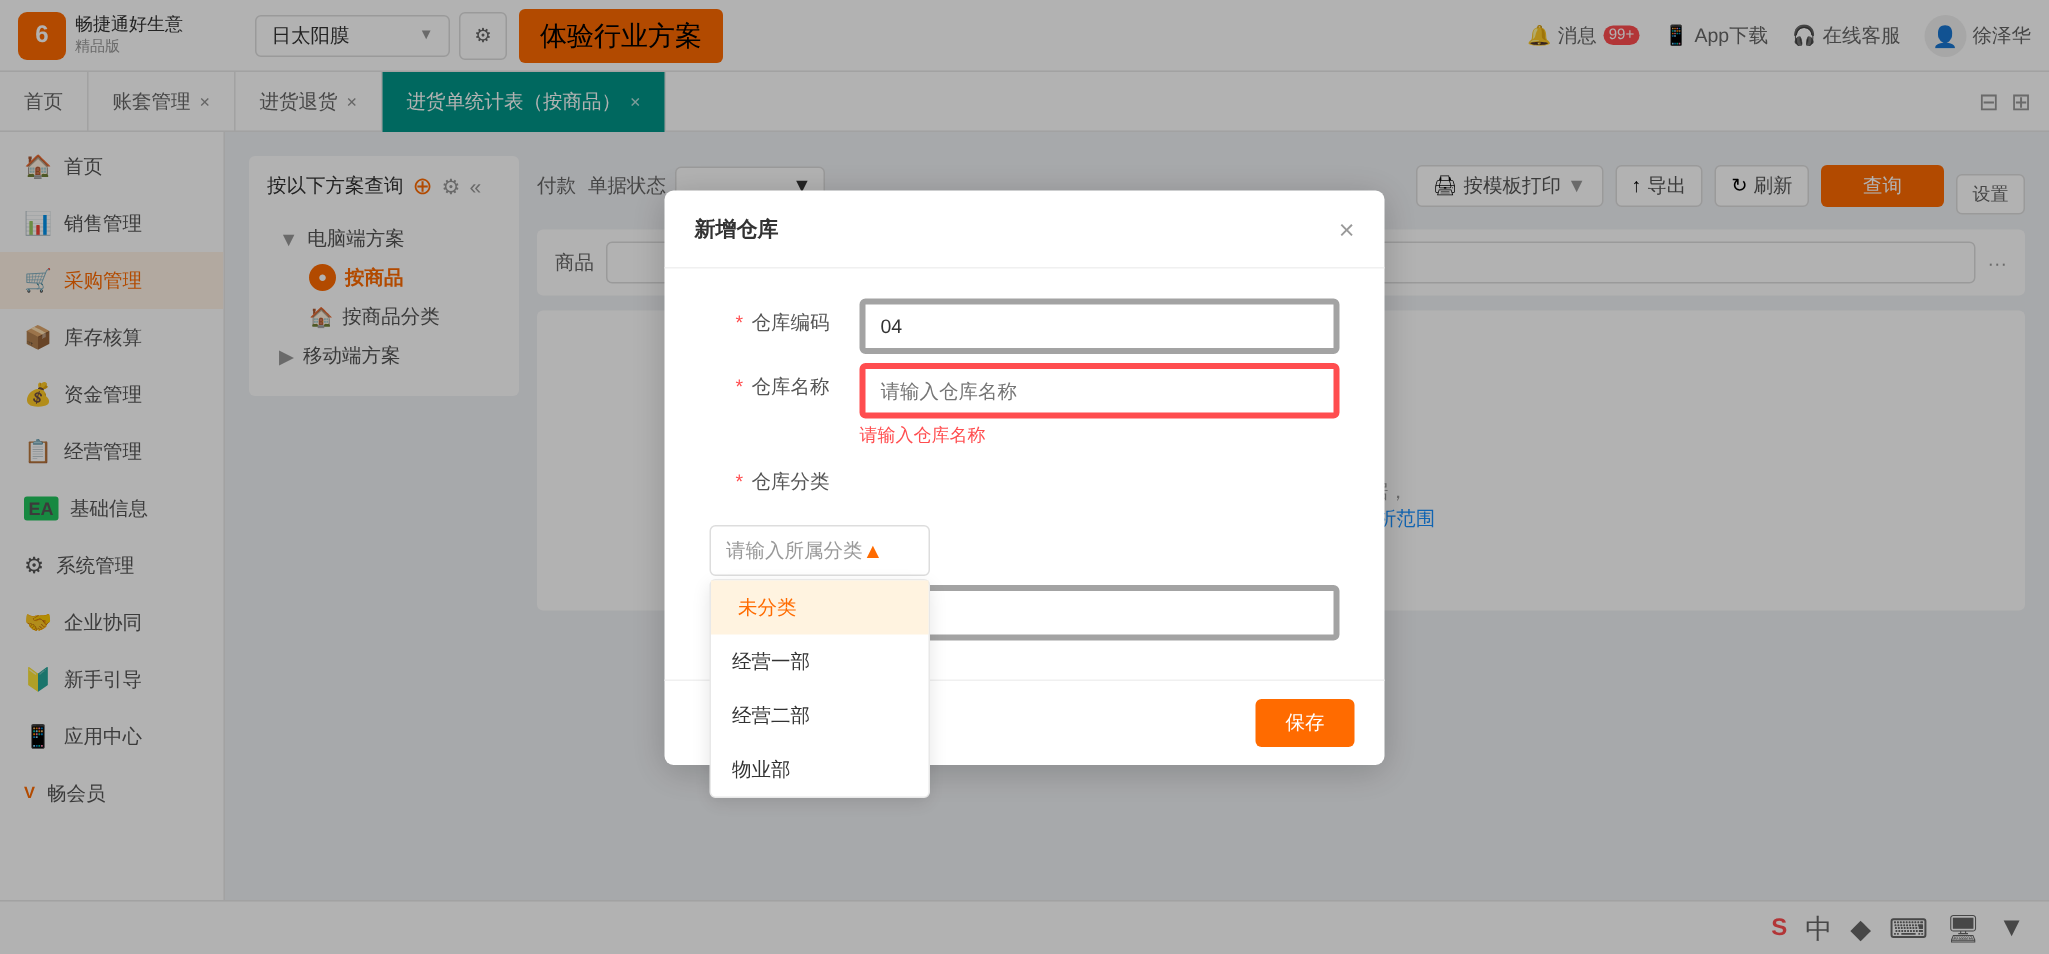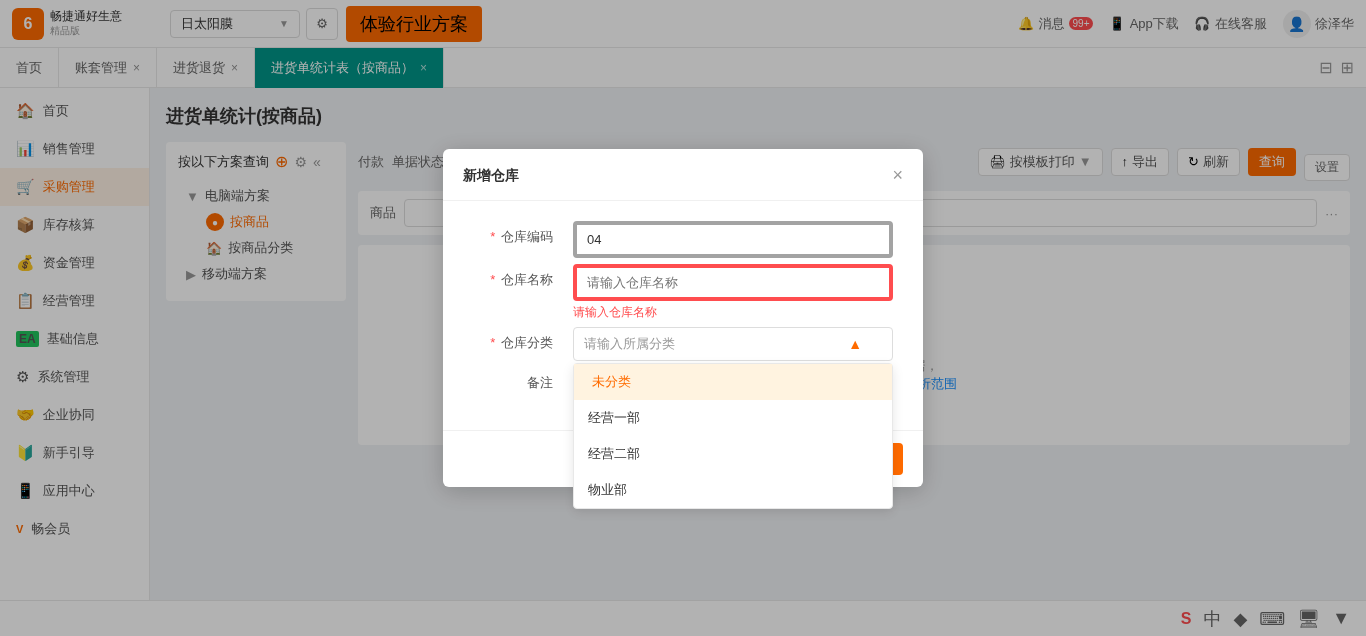--- a/index.html
+++ b/index.html
@@ -120,21 +120,21 @@
     }
     .scheme-tree { padding: 4px 0; }
     .scheme-item { display: flex; align-items: center; gap: 6px; padding: 4px 8px; cursor: pointer; color: #555; }
     .scheme-sub { padding-left: 20px; }
     .scheme-sub-item { display: flex; align-items: center; gap: 6px; padding: 4px 8px; cursor: pointer; color: #555; font-size: 13px; }
     .scheme-sub-item .circle-icon {
       width: 18px; height: 18px; border-radius: 50%; background: #ff6b00;
       display: flex; align-items: center; justify-content: center; color: #fff; font-size: 10px;
     }
     .tbl-btn { border: 1px solid #ddd; background: #fff; border-radius: 4px; padding: 4px 10px; cursor: pointer; color: #666; font-size: 12px; margin-top: 12px; }
-    .tbl-btn-orange { background: #ff6b00; color: #fff; border: none; border-radius: 4px; padding: 5px 11px; cursor: pointer; font-size: 13px; }
+    .tbl-btn-orange { background: #ff6b00; color: #fff; border: none; border-radius: 4px; padding: 5px 28px; cursor: pointer; font-size: 13px; }
     .field-group { display: flex; align-items: center; gap: 6px; }
     .field-label { color: #666; font-size: 13px; white-space: nowrap; }
     .field-select {
       border: 1px solid #ddd; border-radius: 4px; padding: 4px 8px;
       min-width: 120px; font-size: 13px; color: #333; background: #fff;
       display: flex; align-items: center; justify-content: space-between; cursor: pointer;
     }
 
     
     .overlay {
@@ -314,40 +314,39 @@
       <span class="si-icon">📱</span>
       <span>应用中心</span>
     </div>
     <div class="sidebar-item">
       <span class="si-icon" style="font-size:11px;font-weight:bold;color:#ff6b00;">V</span>
       <span>畅会员</span>
     </div>
   </div>
 
   <div class="content">
-    <div class="page-title">进货单统计(按商品)</div>
 
     <div style="display:flex; gap:12px; align-items:flex-start; margin-bottom:12px;">
 
       <div style="background:#fff; border-radius:4px; padding:10px 12px; min-width:180px; flex-shrink:0;">
         <div style="display:flex; align-items:center; gap:6px; margin-bottom:8px;">
           <span style="font-size:13px;color:#333;">按以下方案查询</span>
           <span style="color:#ff6b00;font-size:16px;cursor:pointer;">⊕</span>
           <span style="color:#999;font-size:14px;cursor:pointer;">⚙</span>
           <span style="color:#999;font-size:14px;cursor:pointer;">«</span>
         </div>
         <div class="scheme-tree">
           <div class="scheme-item">
             <span style="color:#999;">▼</span>
             <span>电脑端方案</span>
           </div>
           <div class="scheme-sub">
             <div class="scheme-sub-item">
               <div class="circle-icon" style="background:#ff6b00;">●</div>
-              <span style="color:#ff6b00;">按商品</span>
+              <span style="color:#ff6b00;font-weight:bold;">按商品</span>
             </div>
             <div class="scheme-sub-item">
               <span style="color:#999;font-size:13px;">🏠</span>
               <span>按商品分类</span>
             </div>
           </div>
           <div class="scheme-item">
             <span style="color:#999;">▶</span>
             <span>移动端方案</span>
           </div>
@@ -433,21 +432,21 @@
         <div class="form-label">
           <span class="required">*</span>
           <span>仓库名称</span>
         </div>
         <div class="form-input-wrap">
           <input class="form-input error" type="text" placeholder="请输入仓库名称" style="">
           <div class="error-msg">请输入仓库名称</div>
         </div>
       </div>
 
-      <div class="form-row" style="position:relative;">
+      <div class="form-row" style="position:relative;flex-direction:column;">
         <div class="form-label">
           <span class="required">*</span>
           <span>仓库分类</span>
         </div>
         <div class="form-select-wrap">
           <div class="form-select-trigger">
             <span style="color:#999;">请输入所属分类</span>
             <span class="chevron-up">▲</span>
           </div>
           <div class="dropdown-list">

